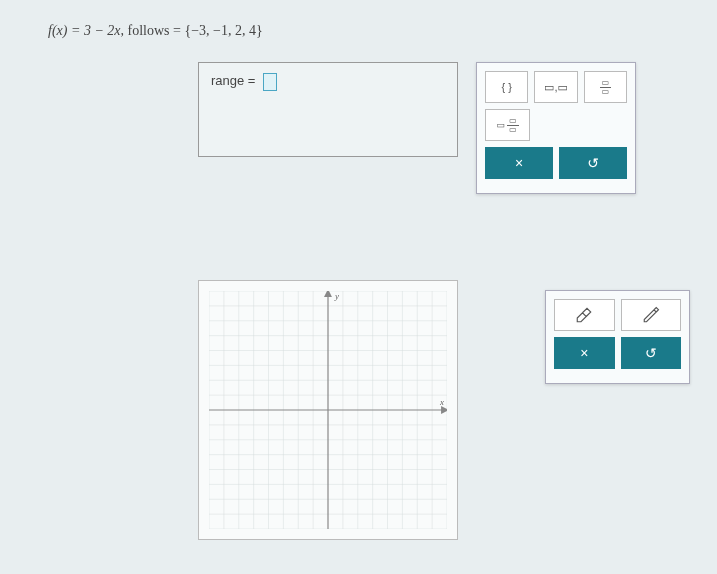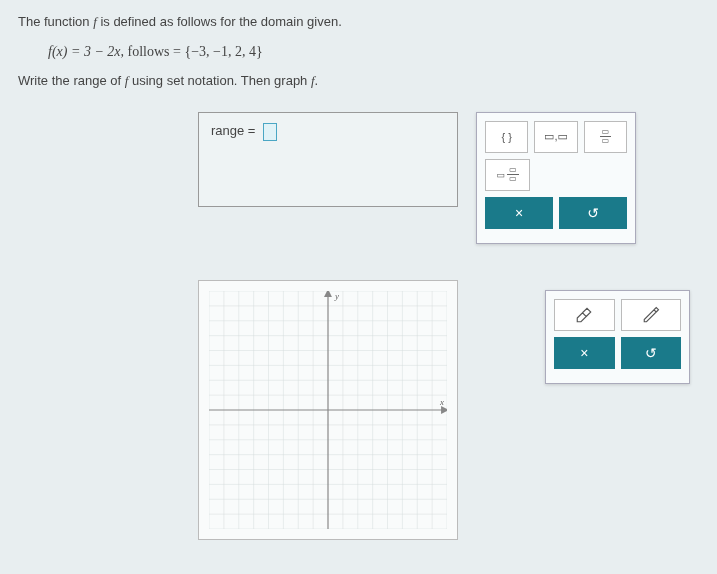--- a/index.html
+++ b/index.html
@@ -98,30 +98,24 @@
     display: inline-flex; flex-direction: column; align-items: center;
     font-size: 8px; line-height: 8px;
   }
   .frac .top { border-bottom: 1px solid #666; padding: 0 2px; }
   .mixed { display: inline-flex; align-items: center; gap: 2px; font-size: 9px; }
 </style>
 </head>
 <body>
 
 <div class="question-text">
-  <p>
-    <span>The function </span><span class="italic">f</span><span> is defined as follows for the domain given.</span>
-  </p>
   <p class="formula-line">
     <span class="italic">f(x) = 3 − 2x,</span>
     <span>   follows = </span>
     <span>{−3, −1, 2, 4}</span>
-  </p>
-  <p>
-    <span>Write the range of </span><span class="italic">f</span><span> using set notation. Then graph </span><span class="italic">f</span><span>.</span>
   </p>
 </div>
 
 <div class="content-row">
   <div class="left-col">
     <div class="range-box">
       <span>range =</span>
       <span class="placeholder"></span>
     </div>
   </div>

